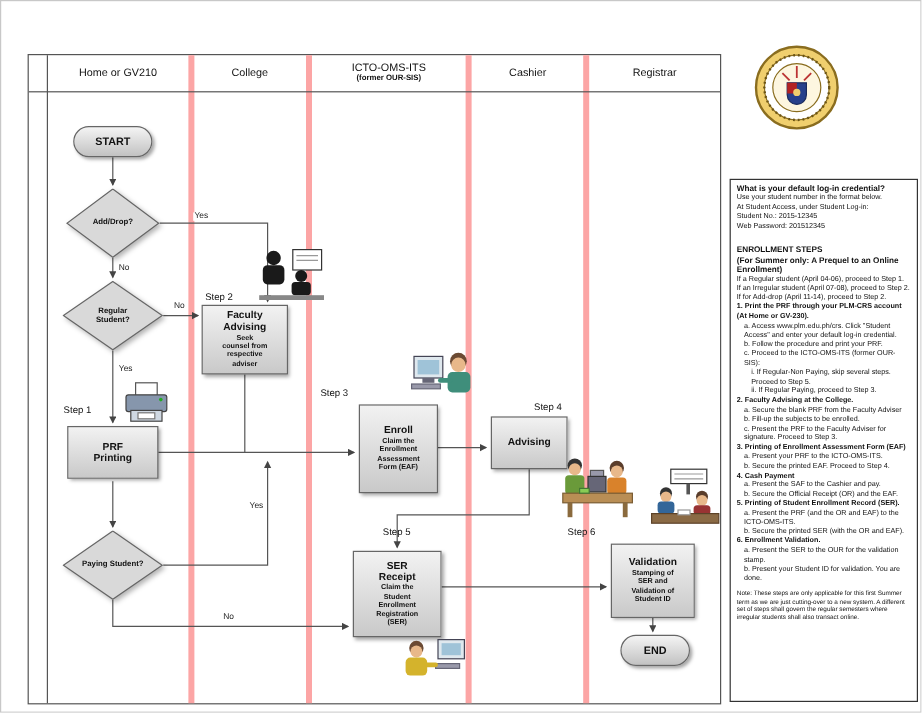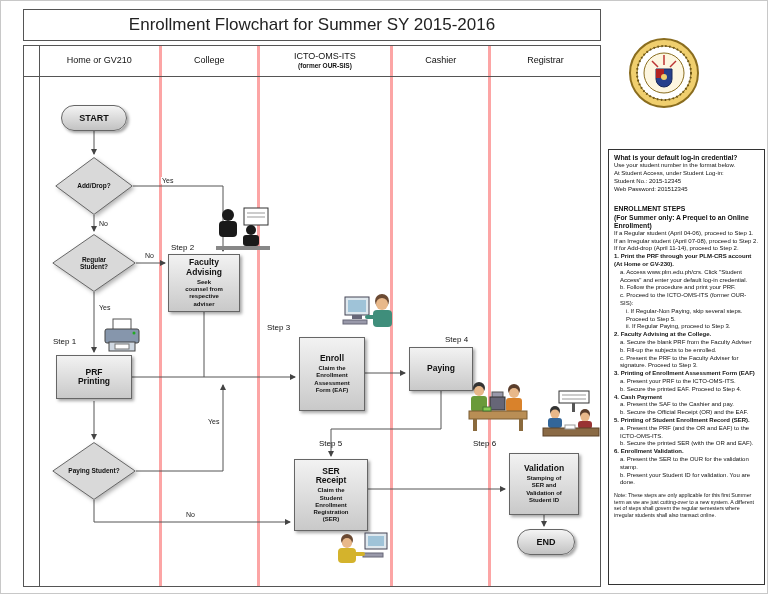--- a/index.html
+++ b/index.html
@@ -5,21 +5,21 @@
   *{margin:0;padding:0;box-sizing:border-box}
   html,body{background:#fff}
   body{font-family:"Liberation Sans",sans-serif;color:#111}
   .page{position:relative;width:768px;height:594px;background:#fff;border:1px solid #c8c8c8;overflow:hidden}
 
   .title-box{position:absolute;left:22px;top:8px;width:578px;height:32px;border:1px solid #555;
     display:flex;align-items:center;justify-content:center;font-size:17px;color:#222;background:#fff}
 
   .lanes{position:absolute;left:22px;top:44px;width:578px;height:542px;border:1px solid #555;display:flex;background:#fff}
   .lanes::after{content:"";position:absolute;left:0;right:0;top:30px;border-top:1px solid #555}
-  .lane{border-right:3px solid #fca5a5;height:100%}
+  .lane{border-right:5px solid #fca5a5;height:100%}
   .lane:last-child{border-right:none}
   .strip{width:16px;border-right:1px solid #555}
   .w1{width:122px}.w2{width:98px}.w3{width:134px}.w4{width:98px}.w5{width:109px}
   .lane-h{height:30px;display:flex;flex-direction:column;align-items:center;justify-content:center;
     font-size:9px;text-align:center;line-height:1.1}
   .lane-h .sub{font-size:6.5px;font-weight:bold}
 
   .arrows{position:absolute;left:0;top:0;width:768px;height:594px;pointer-events:none}
 
   .node{position:absolute;display:flex;flex-direction:column;align-items:center;justify-content:center;text-align:center}
@@ -45,23 +45,20 @@
   .indent2{padding-left:12px}
   .bold{font-weight:bold}
   .note{margin-top:5px;font-size:5.3px;line-height:1.25}
   .logo{position:absolute;left:627px;top:36px;width:72px;height:72px}
 </style>
 </head>
 <body>
 
 <div class="page">
 
-  <div class="title-box">
-    <span>Enrollment Flowchart for Summer SY 2015-2016</span>
-  </div>
 
   <div class="lanes">
     <div class="strip"></div>
     <div class="lane w1">
       <div class="lane-h">
         <span>Home or GV210</span>
       </div>
     </div>
     <div class="lane w2">
       <div class="lane-h">
@@ -155,21 +152,21 @@
   </div>
   <div class="node proc" style="left:167px;top:253px;width:72px;height:58px">
     <div class="t">Faculty Advising</div>
     <div class="s">Seek counsel from respective adviser</div>
   </div>
   <div class="node proc" style="left:298px;top:336px;width:66px;height:74px">
     <div class="t">Enroll</div>
     <div class="s">Claim the Enrollment Assessment Form (EAF)</div>
   </div>
   <div class="node proc" style="left:408px;top:346px;width:64px;height:44px">
-    <div class="t">Paying</div>
+    <div class="t">Advising</div>
   </div>
   <div class="node proc" style="left:293px;top:458px;width:74px;height:72px">
     <div class="t">SER Receipt</div>
     <div class="s">Claim the Student Enrollment Registration (SER)</div>
   </div>
   <div class="node proc" style="left:508px;top:452px;width:70px;height:62px">
     <div class="t">Validation</div>
     <div class="s">Stamping of SER and Validation of Student ID</div>
   </div>
 

